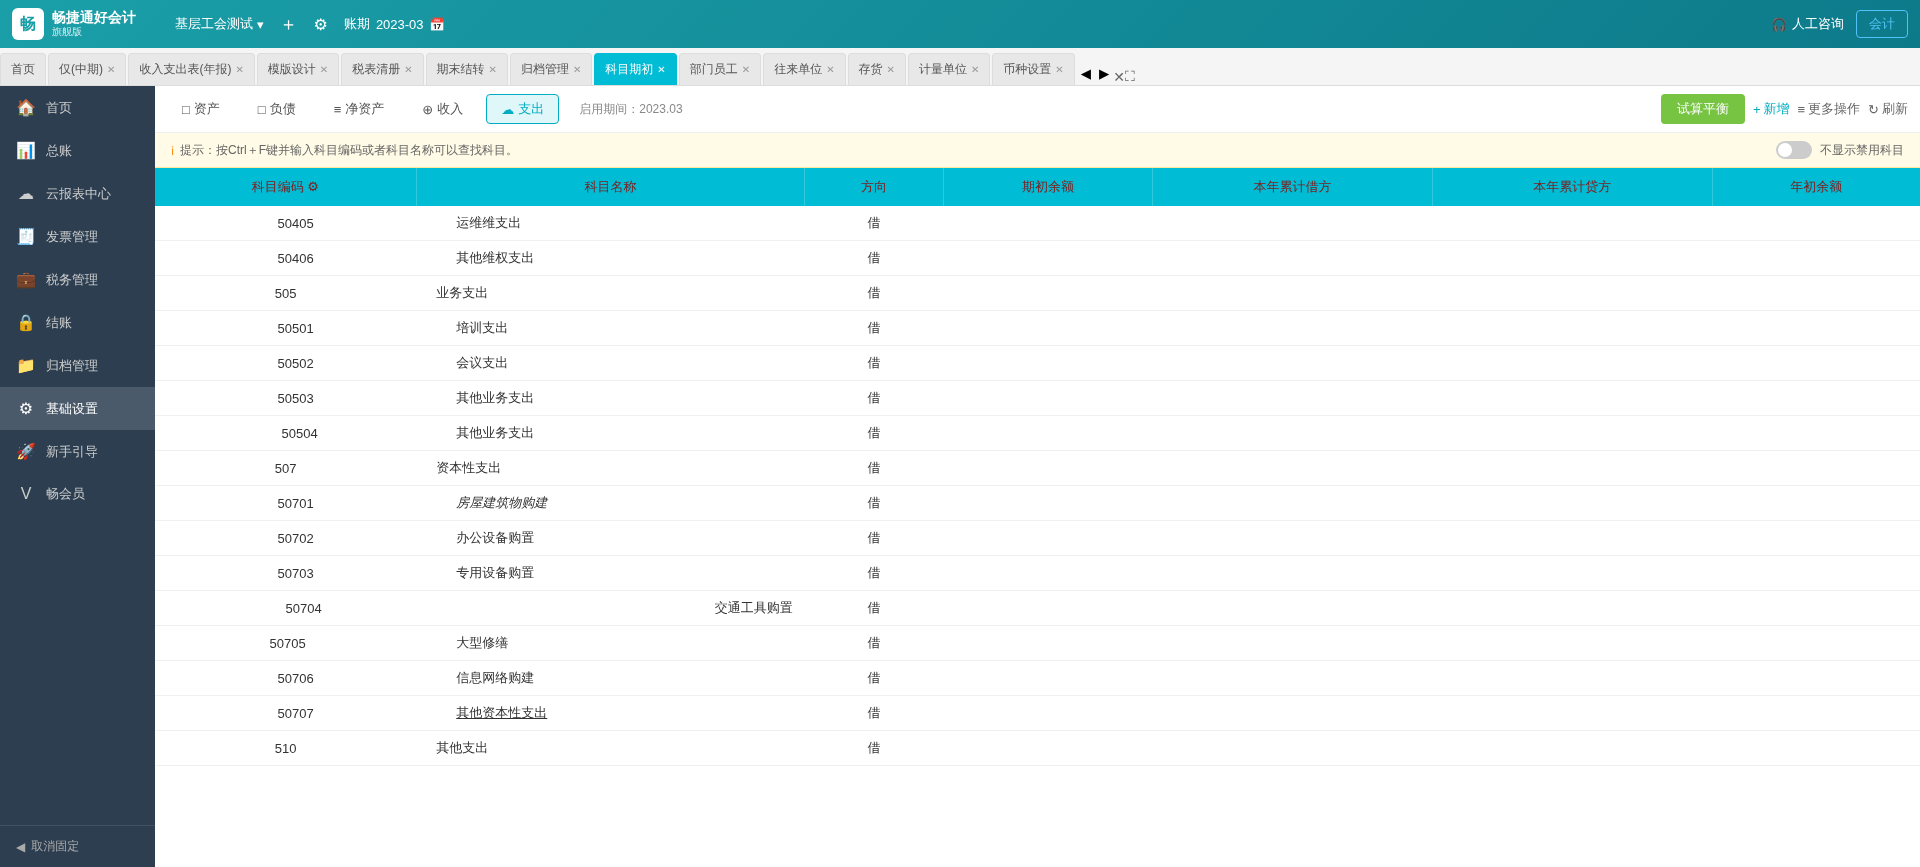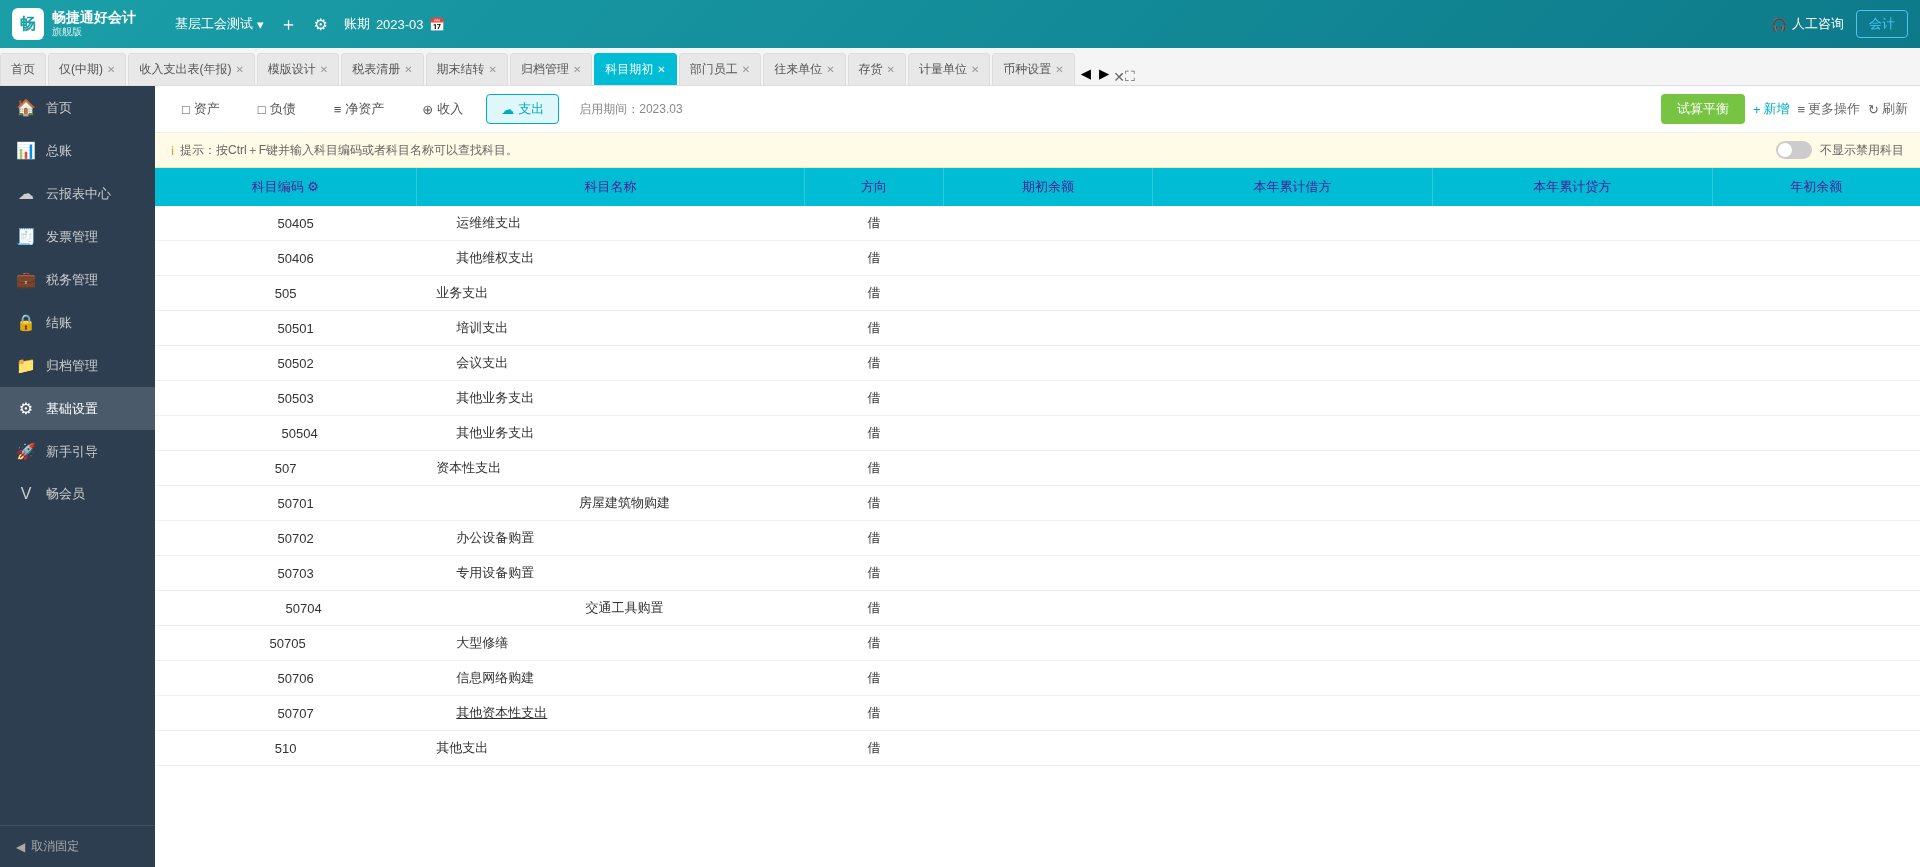--- a/index.html
+++ b/index.html
@@ -276,21 +276,21 @@
     .table-container::-webkit-scrollbar-track { background: #f1f1f1; }
     .table-container::-webkit-scrollbar-thumb { background: #ccc; border-radius: 4px; }
 
     table {
       width: 100%;
       border-collapse: collapse;
       font-size: 13px;
     }
     thead tr {
       background: #00bcd4;
-      color: #4c1d95;
+      color: #7f1d1d;
     }
     thead th {
       padding: 10px 12px;
       text-align: center;
       font-weight: normal;
       border-right: 1px solid rgba(255,255,255,0.2);
       white-space: nowrap;
     }
     thead th:last-child { border-right: none; }
     tbody tr {
@@ -586,21 +586,21 @@
               <td style="padding-left: 12px;">507</td>
               <td style="text-align: left; padding-left: 20px;">资本性支出</td>
               <td>借</td>
               <td></td>
               <td></td>
               <td></td>
               <td></td>
             </tr>
             <tr>
               <td style="padding-left: 32px;">50701</td>
-              <td style="text-align: center; padding-left: 40px;">房屋建筑物购建</td>
+              <td style="text-align: left; padding-left: 40px; font-style: italic;">房屋建筑物购建</td>
               <td>借</td>
               <td></td>
               <td></td>
               <td></td>
               <td></td>
             </tr>
             <tr>
               <td style="padding-left: 32px;">50702</td>
               <td style="text-align: left; padding-left: 40px;">办公设备购置</td>
               <td>借</td>
@@ -613,21 +613,21 @@
               <td style="padding-left: 32px;">50703</td>
               <td style="text-align: left; padding-left: 40px;">专用设备购置</td>
               <td>借</td>
               <td></td>
               <td></td>
               <td></td>
               <td></td>
             </tr>
             <tr>
               <td style="padding-left: 48px;">50704</td>
-              <td style="text-align: center; padding-left: 40px;">交通工具购置</td>
+              <td style="text-align: right; padding-left: 40px;">交通工具购置</td>
               <td>借</td>
               <td></td>
               <td></td>
               <td></td>
               <td></td>
             </tr>
             <tr>
               <td style="padding-left: 16px;">50705</td>
               <td style="text-align: left; padding-left: 40px;">大型修缮</td>
               <td>借</td>

